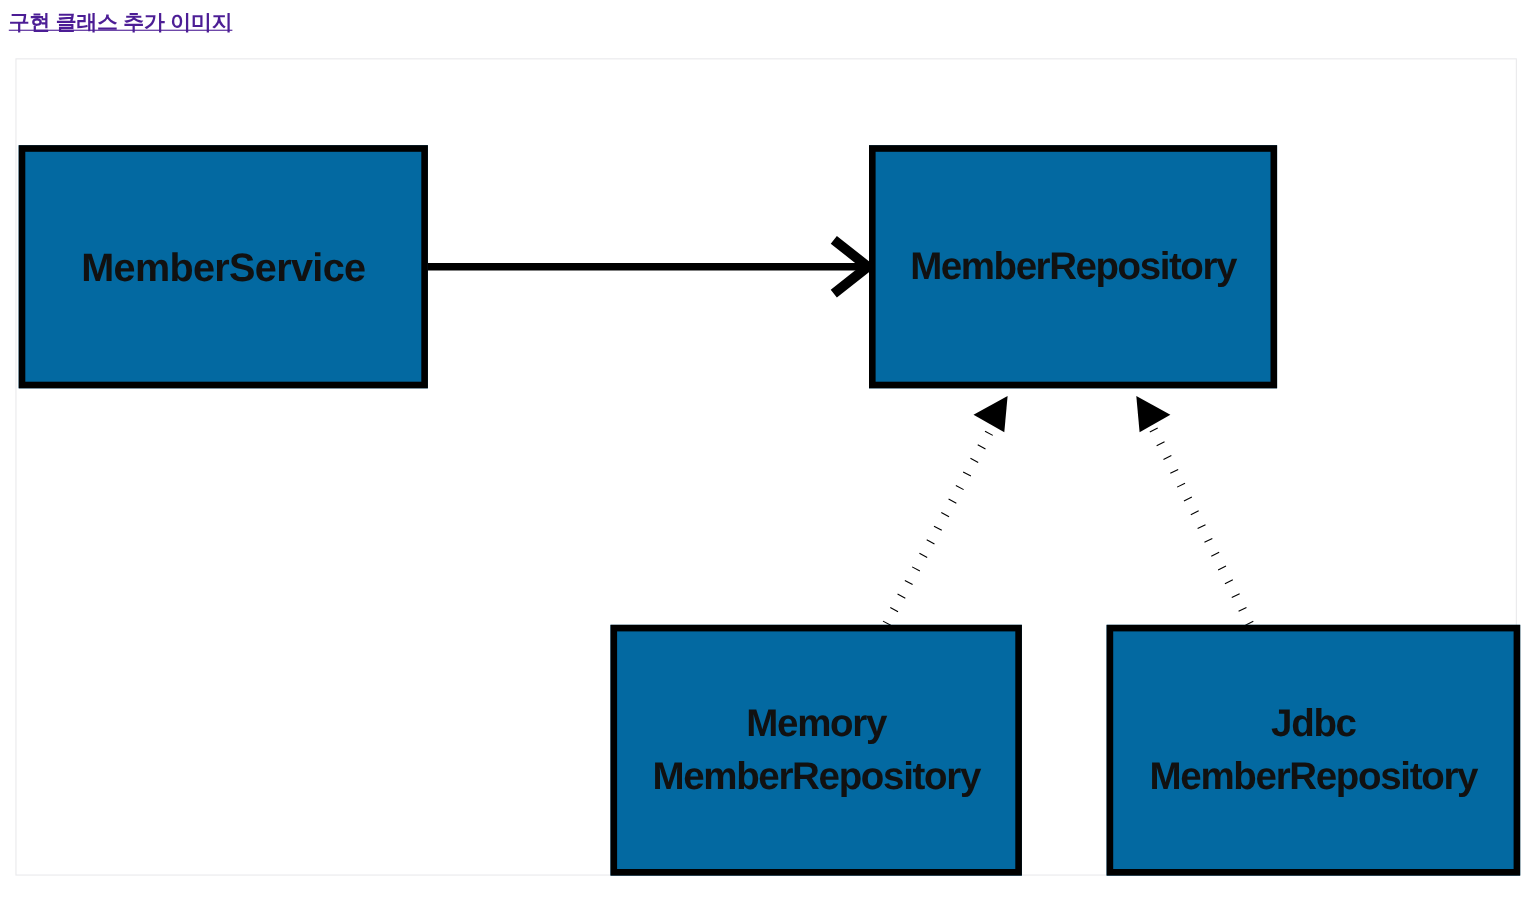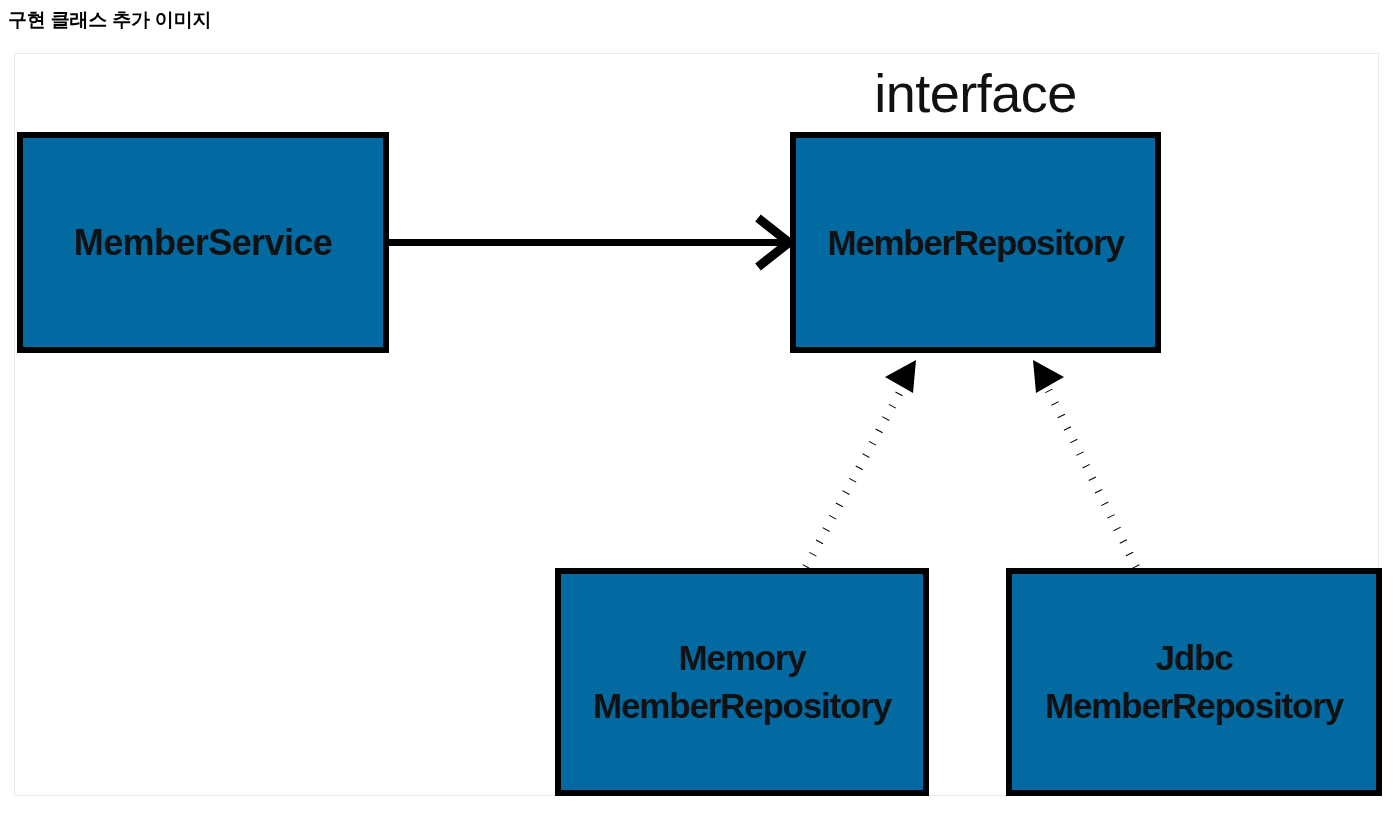--- a/index.html
+++ b/index.html
@@ -21,23 +21,24 @@
     background: #ffffff;
   }
 
   
   .caption {
     position: absolute;
     left: 8px;
     top: 7px;
     font-size: 19px;
     font-weight: bold;
-    color: #000000;
+    color: #4c1d95;
     letter-spacing: -0.2px;
     white-space: nowrap;
+    text-decoration: underline;
   }
 
   
   .diagram-frame {
     position: absolute;
     left: 14px;
     top: 53px;
     width: 1365px;
     height: 743px;
     box-sizing: border-box;
@@ -146,21 +147,20 @@
       <line x1="806" y1="567" x2="907" y2="379" stroke="#000000" stroke-width="8" stroke-linecap="butt" stroke-dasharray="1 13"></line>
       <polygon points="916,360 885,377 913,393" fill="#000000"></polygon>
     </g>
 
     <g>
       <line x1="1136" y1="567" x2="1043" y2="379" stroke="#000000" stroke-width="8" stroke-linecap="butt" stroke-dasharray="1 13"></line>
       <polygon points="1033,360 1064,377 1036,393" fill="#000000"></polygon>
     </g>
   </svg>
 
-  <div class="interface-label">interface</div>
 
   <div class="uml-box" id="box-member-service">
     <span class="box-label">MemberService</span>
   </div>
 
   <div class="uml-box" id="box-member-repository">
     <span class="box-label">MemberRepository</span>
   </div>
 
   <div class="uml-box" id="box-memory-member-repository">

